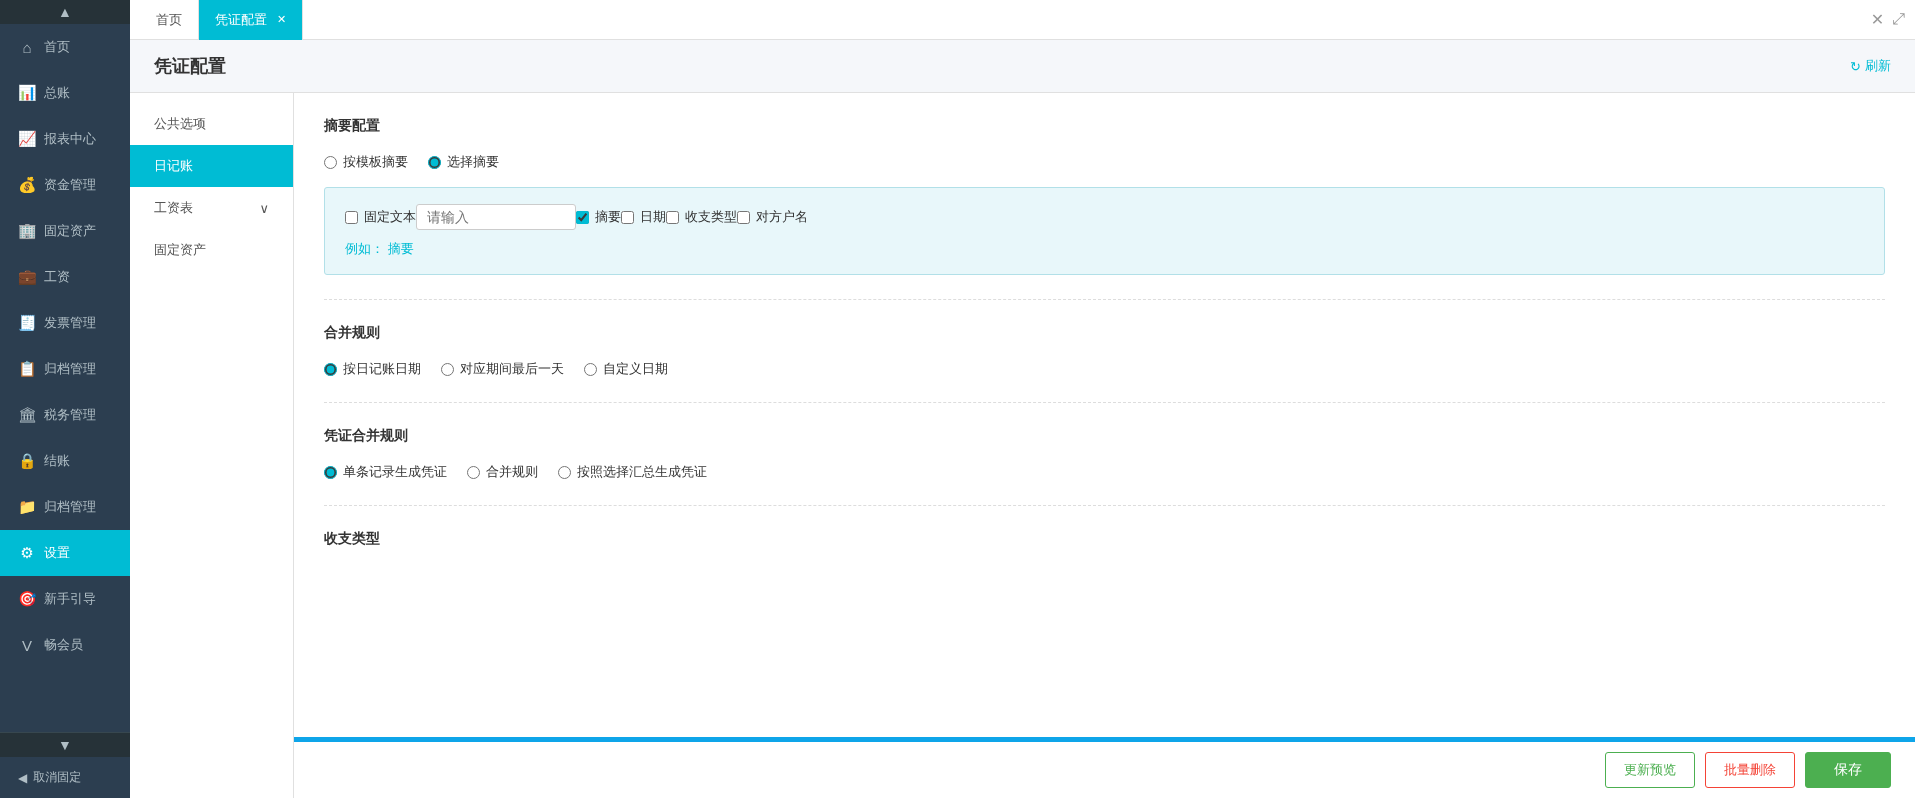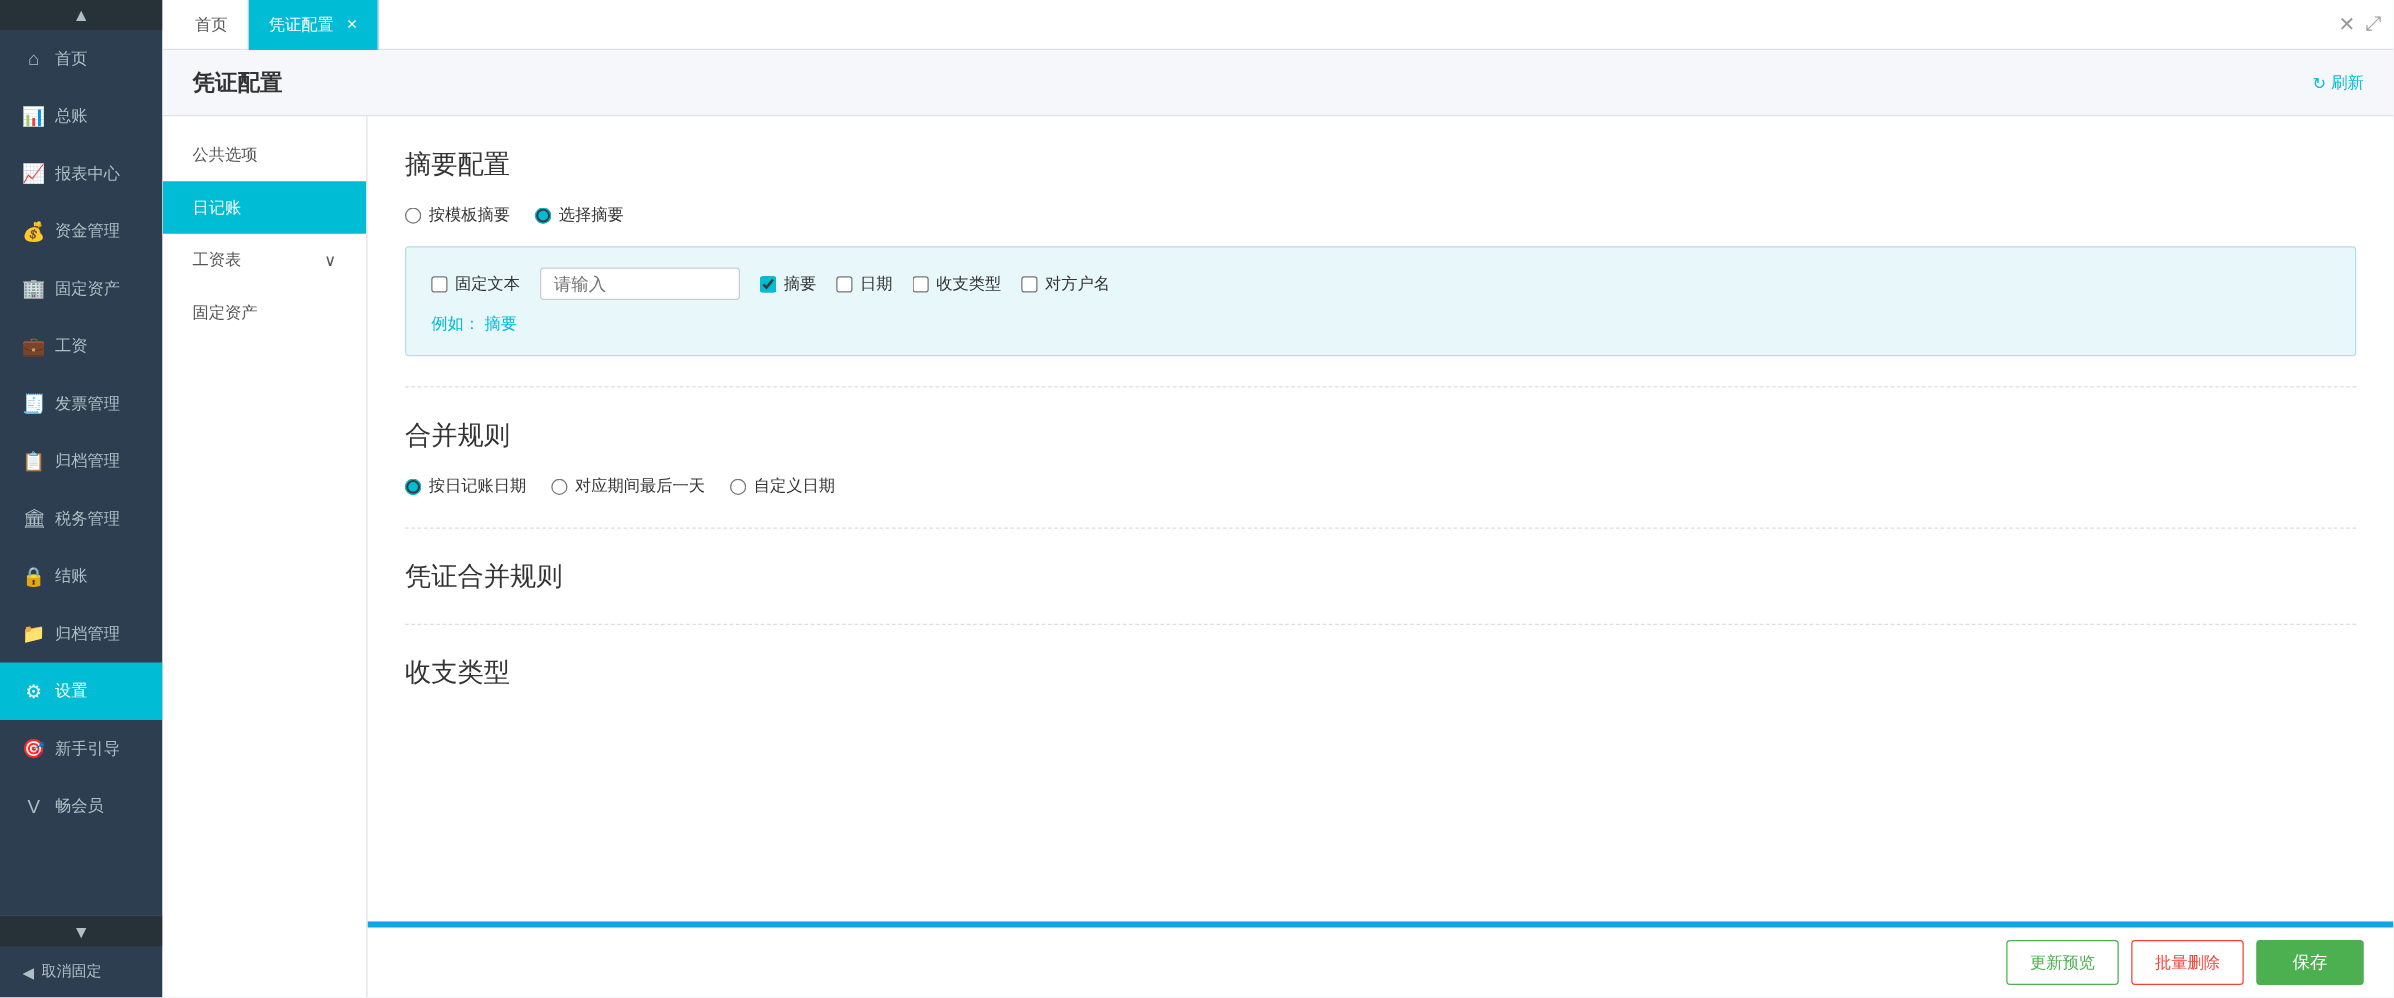--- a/index.html
+++ b/index.html
@@ -168,22 +168,22 @@
       padding: 24px 30px;
       background: #fff;
       position: relative;
     }
 
     
     .section {
       margin-bottom: 0;
     }
     .section-title {
-      font-size: 21px;
-      font-weight: normal;
+      font-size: 14px;
+      font-weight: bold;
       color: #333;
       margin-bottom: 18px;
     }
     .section-divider {
       border: none;
       border-top: 1px dashed #ddd;
       margin: 24px 0;
     }
 
     
@@ -211,21 +211,20 @@
     .abstract-config-box {
       background: #e8f7fa;
       border: 1px solid #b2e0e8;
       border-radius: 3px;
       padding: 16px 20px;
       margin-top: 16px;
     }
     .abstract-row {
       display: flex;
       align-items: center;
-      gap: 16px;
       flex-wrap: wrap;
     }
     .abstract-text-input {
       border: 1px solid #ccc;
       border-radius: 3px;
       padding: 4px 10px;
       font-size: 14px;
       color: #999;
       width: 160px;
       outline: none;
@@ -458,20 +457,34 @@
                 <input type="radio" name="voucher-date" style="">
                 <span>自定义日期</span>
               </label>
             </div>
           </div>
 
           <hr class="section-divider">
 
           <div class="section">
             <div class="section-title">凭证合并规则</div>
+            <div class="radio-group">
+              <label class="radio-option">
+                <input type="radio" name="merge-rules" checked="" style="">
+                <span>单条记录生成凭证</span>
+              </label>
+              <label class="radio-option">
+                <input type="radio" name="merge-rules" style="">
+                <span>合并规则</span>
+              </label>
+              <label class="radio-option">
+                <input type="radio" name="merge-rules" style="">
+                <span>按照选择汇总生成凭证</span>
+              </label>
+            </div>
           </div>
 
           <hr class="section-divider">
 
           <div class="section">
             <div class="section-title">收支类型</div>
           </div>
 
         </div>
 

